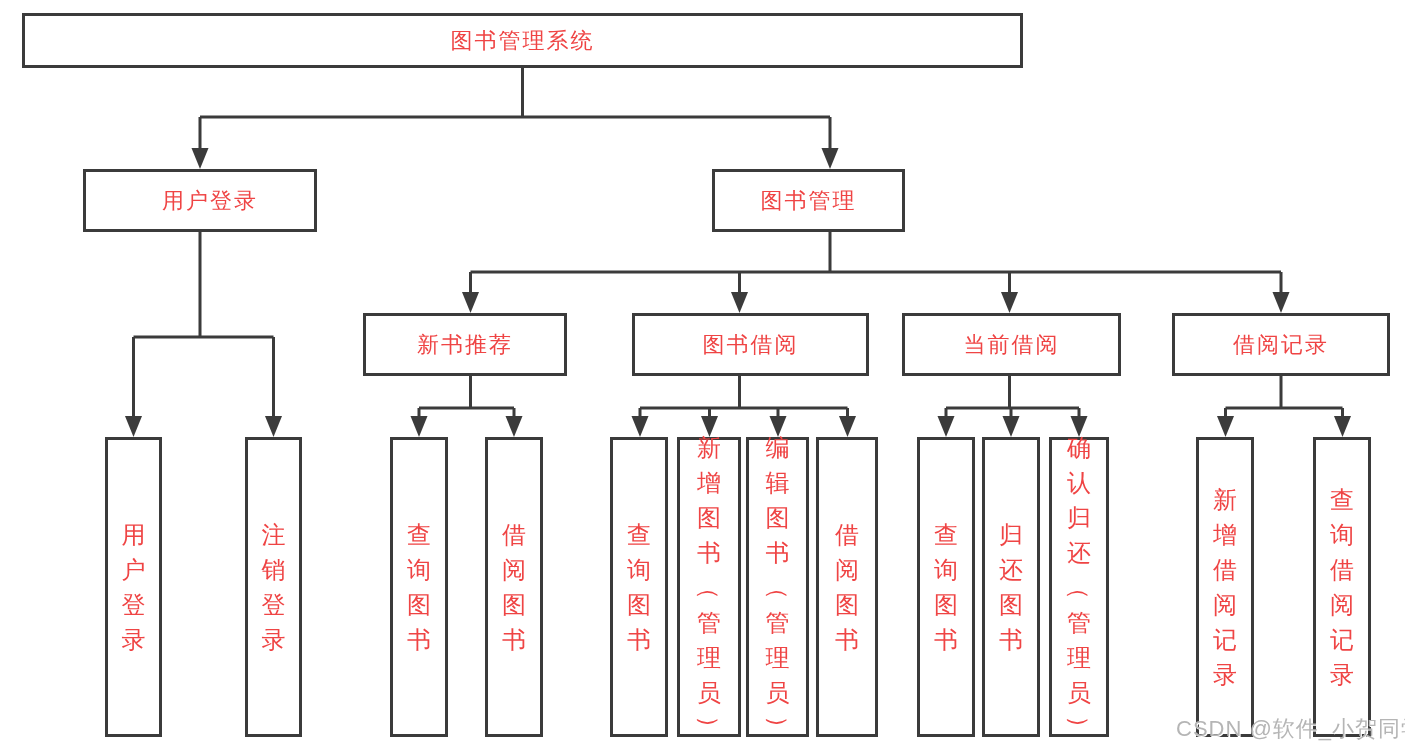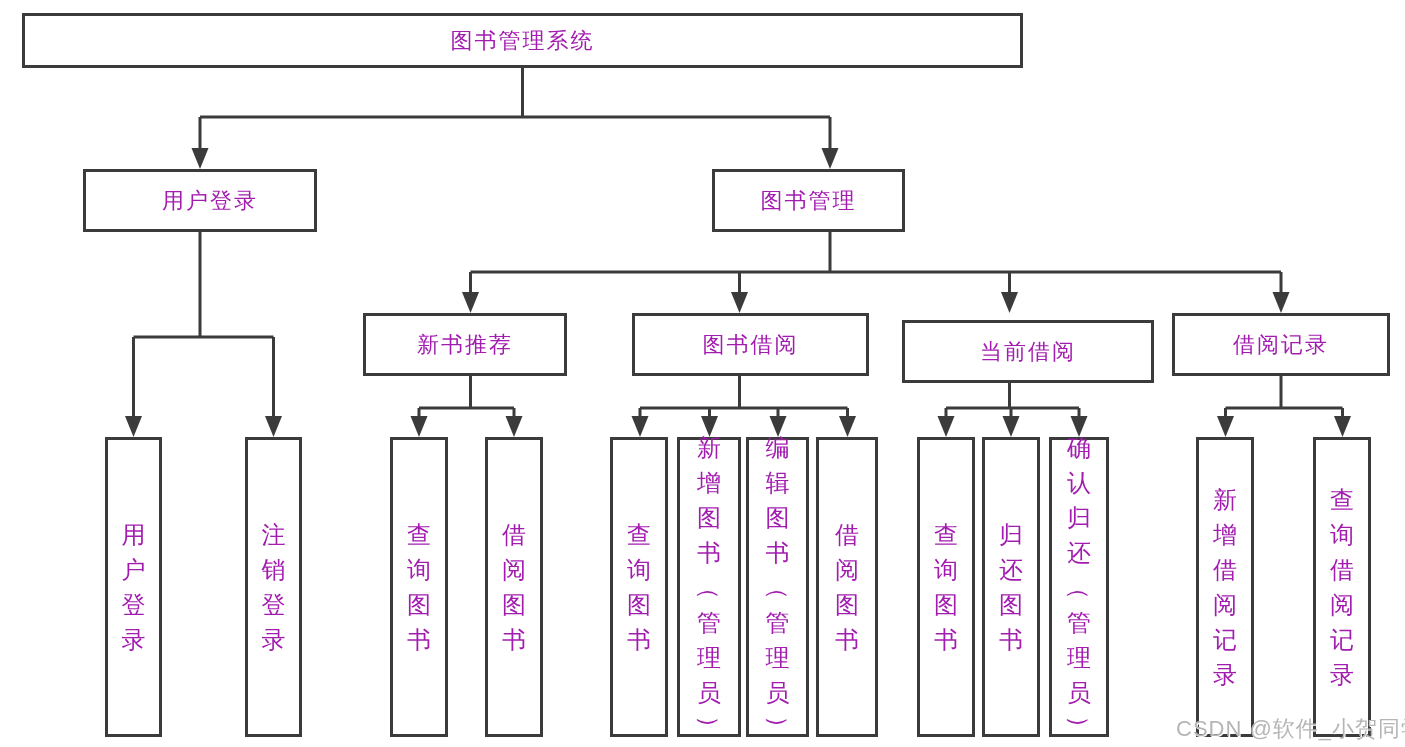--- a/index.html
+++ b/index.html
@@ -14,21 +14,21 @@
   .wires {
     position: absolute;
     left: 0; top: 0;
     width: 1405px; height: 747px;
   }
   .node {
     position: absolute;
     box-sizing: border-box;
     border: 3px solid #3b3b3b;
     background: #ffffff;
-    color: #a21caf;
+    color: #ef4444;
     display: flex;
     align-items: center;
     justify-content: center;
   }
   .node.h {
     font-size: 22px;
     letter-spacing: 2px;
     white-space: nowrap;
   }
   .node.v {
@@ -99,21 +99,21 @@
     </g>
   </svg>
 
   <div class="node h" style="left:22px; top:13px; width:1001px; height:55px;">图书管理系统</div>
 
   <div class="node h" style="left:83px; top:169px; width:234px; height:63px;padding-left:20px;">用户登录</div>
   <div class="node h" style="left:712px; top:169px; width:193px; height:63px;">图书管理</div>
 
   <div class="node h" style="left:363px; top:313px; width:204px; height:63px;">新书推荐</div>
   <div class="node h" style="left:632px; top:313px; width:237px; height:63px;">图书借阅</div>
-  <div class="node h" style="left:902px; top:320px; width:252px; height:63px;">当前借阅</div>
+  <div class="node h" style="left:902px; top:313px; width:219px; height:63px;">当前借阅</div>
   <div class="node h" style="left:1172px; top:313px; width:218px; height:63px;">借阅记录</div>
 
   <div class="node v" style="left:105px; top:437px; width:57px; height:300px;">
       <span class="vch">用</span>
       <span class="vch">户</span>
       <span class="vch">登</span>
       <span class="vch">录</span>
     </div>
   <div class="node v" style="left:245px; top:437px; width:57px; height:300px;">
       <span class="vch">注</span>

